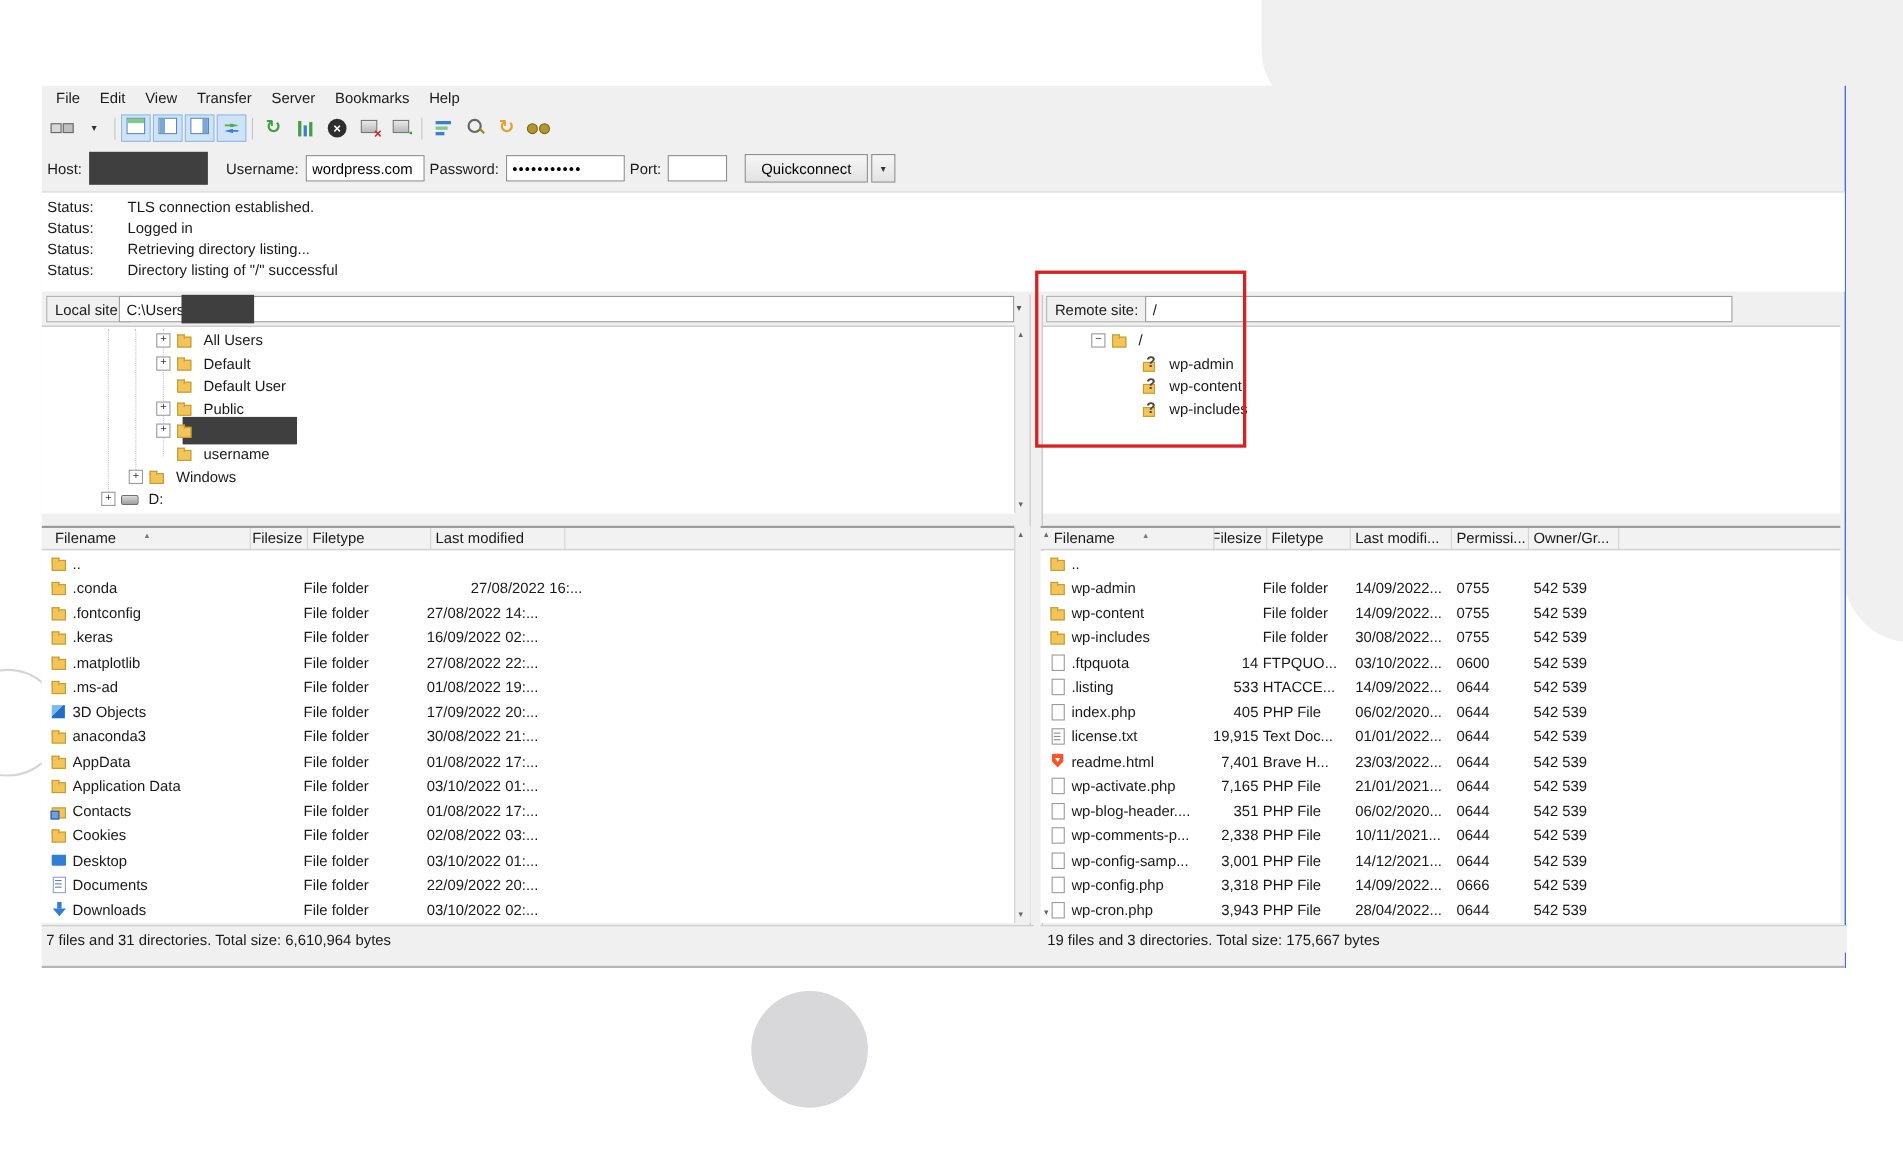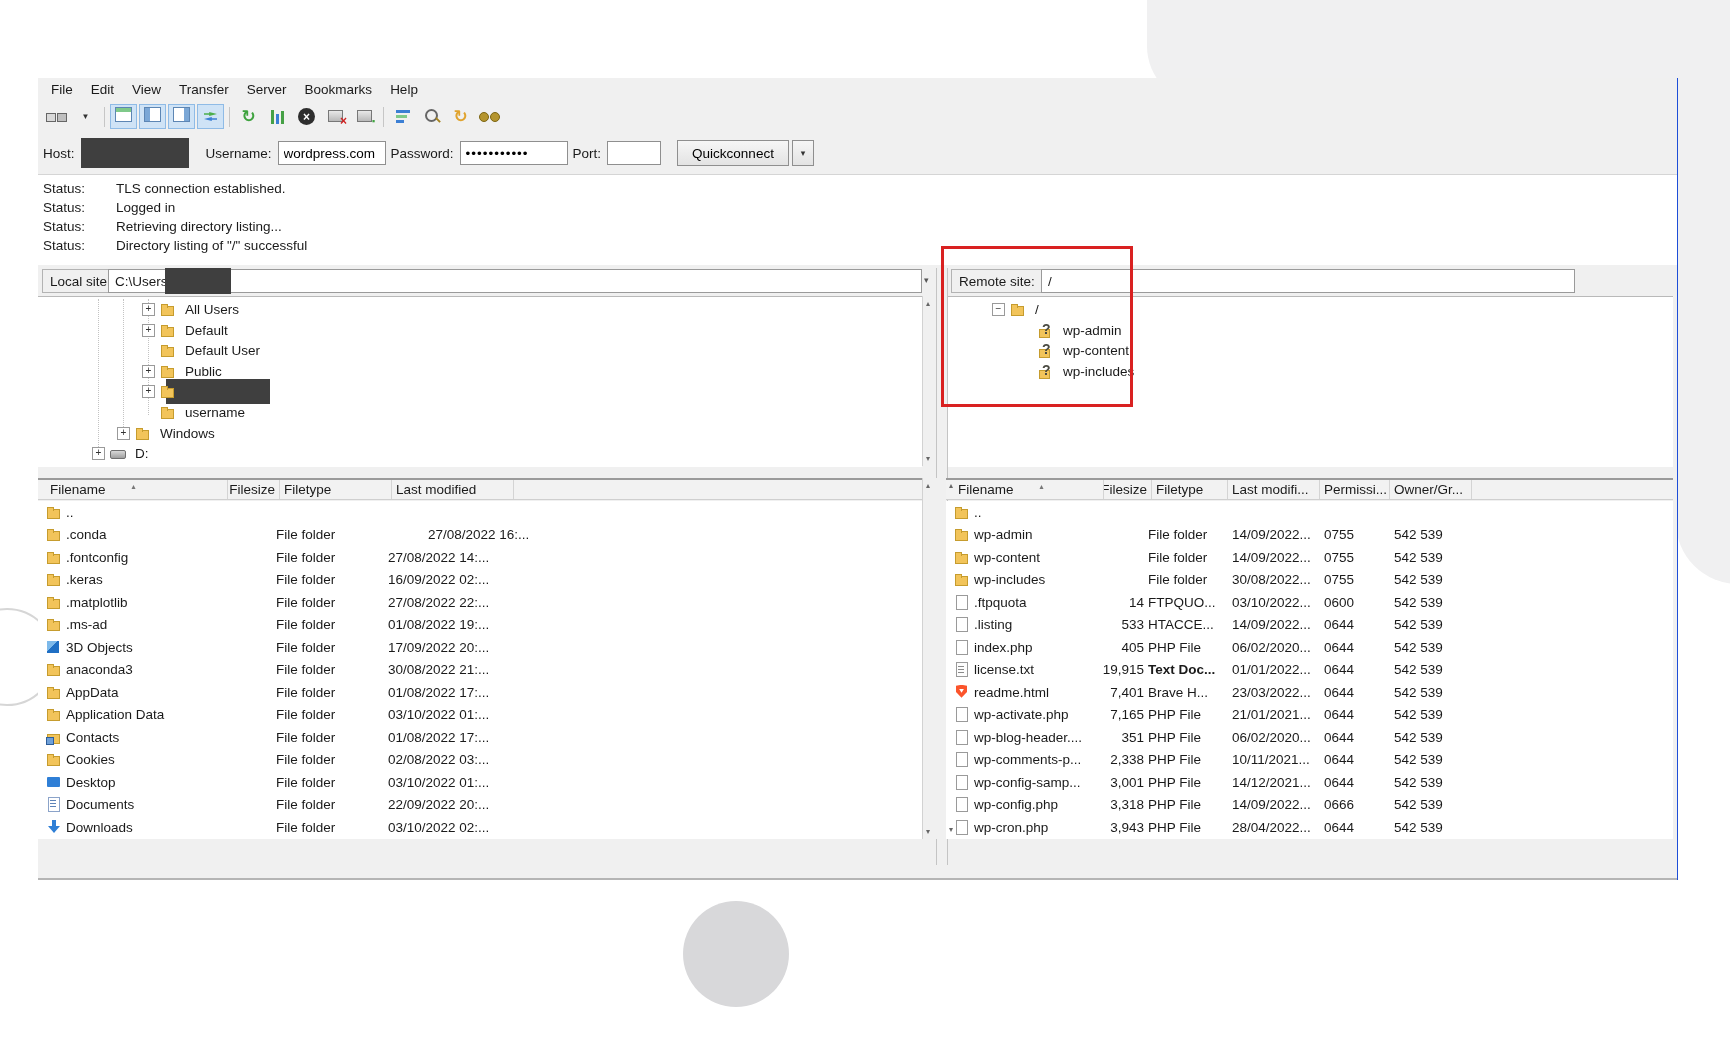--- a/index.html
+++ b/index.html
@@ -551,21 +551,21 @@
         <span class="lcell right" style="width: 48px;">405</span>
         <span class="lcell" style="width: 84px;">PHP File</span>
         <span class="lcell" style="width: 92px;">06/02/2020...</span>
         <span class="lcell" style="width: 70px;">0644</span>
         <span class="lcell" style="width: 82px;">542 539</span>
       </div>
       <div class="lrow">
         <span class="fi fi-textdoc"></span>
         <span class="lcell" style="width: 126px;">license.txt</span>
         <span class="lcell right" style="width: 48px;">19,915</span>
-        <span class="lcell" style="width: 84px; font-weight: bold;">Text Doc...</span>
+        <span class="lcell" style="width: 84px;">Text Doc...</span>
         <span class="lcell" style="width: 92px;">01/01/2022...</span>
         <span class="lcell" style="width: 70px;">0644</span>
         <span class="lcell" style="width: 82px;">542 539</span>
       </div>
       <div class="lrow">
         <span class="fi fi-brave"></span>
         <span class="lcell" style="width: 126px;">readme.html</span>
         <span class="lcell right" style="width: 48px;">7,401</span>
         <span class="lcell" style="width: 84px;">Brave H...</span>
         <span class="lcell" style="width: 92px;">23/03/2022...</span>
@@ -623,15 +623,21 @@
         <span class="lcell right" style="width: 48px;">3,943</span>
         <span class="lcell" style="width: 84px;">PHP File</span>
         <span class="lcell" style="width: 92px;">28/04/2022...</span>
         <span class="lcell" style="width: 70px;">0644</span>
         <span class="lcell" style="width: 82px;">542 539</span>
       </div>
     </div>
   <span class="sarrow" style="left:911px;top:403px;position:absolute;">▴</span>
   <span class="sarrow" style="left:911px;top:747px;position:absolute;">▾</span>
 
+  <div class="statusrow" style="left:0;width:898px;padding-left:4px;">
+    <span>7 files and 31 directories. Total size: 6,610,964 bytes</span>
+  </div>
+  <div class="statusrow" style="left:908px;width:727px;padding-left:6px;">
+    <span>19 files and 3 directories. Total size: 175,667 bytes</span>
+  </div>
 
   <div class="bottomstrip"></div>
 </div>
 
 </body></html>

